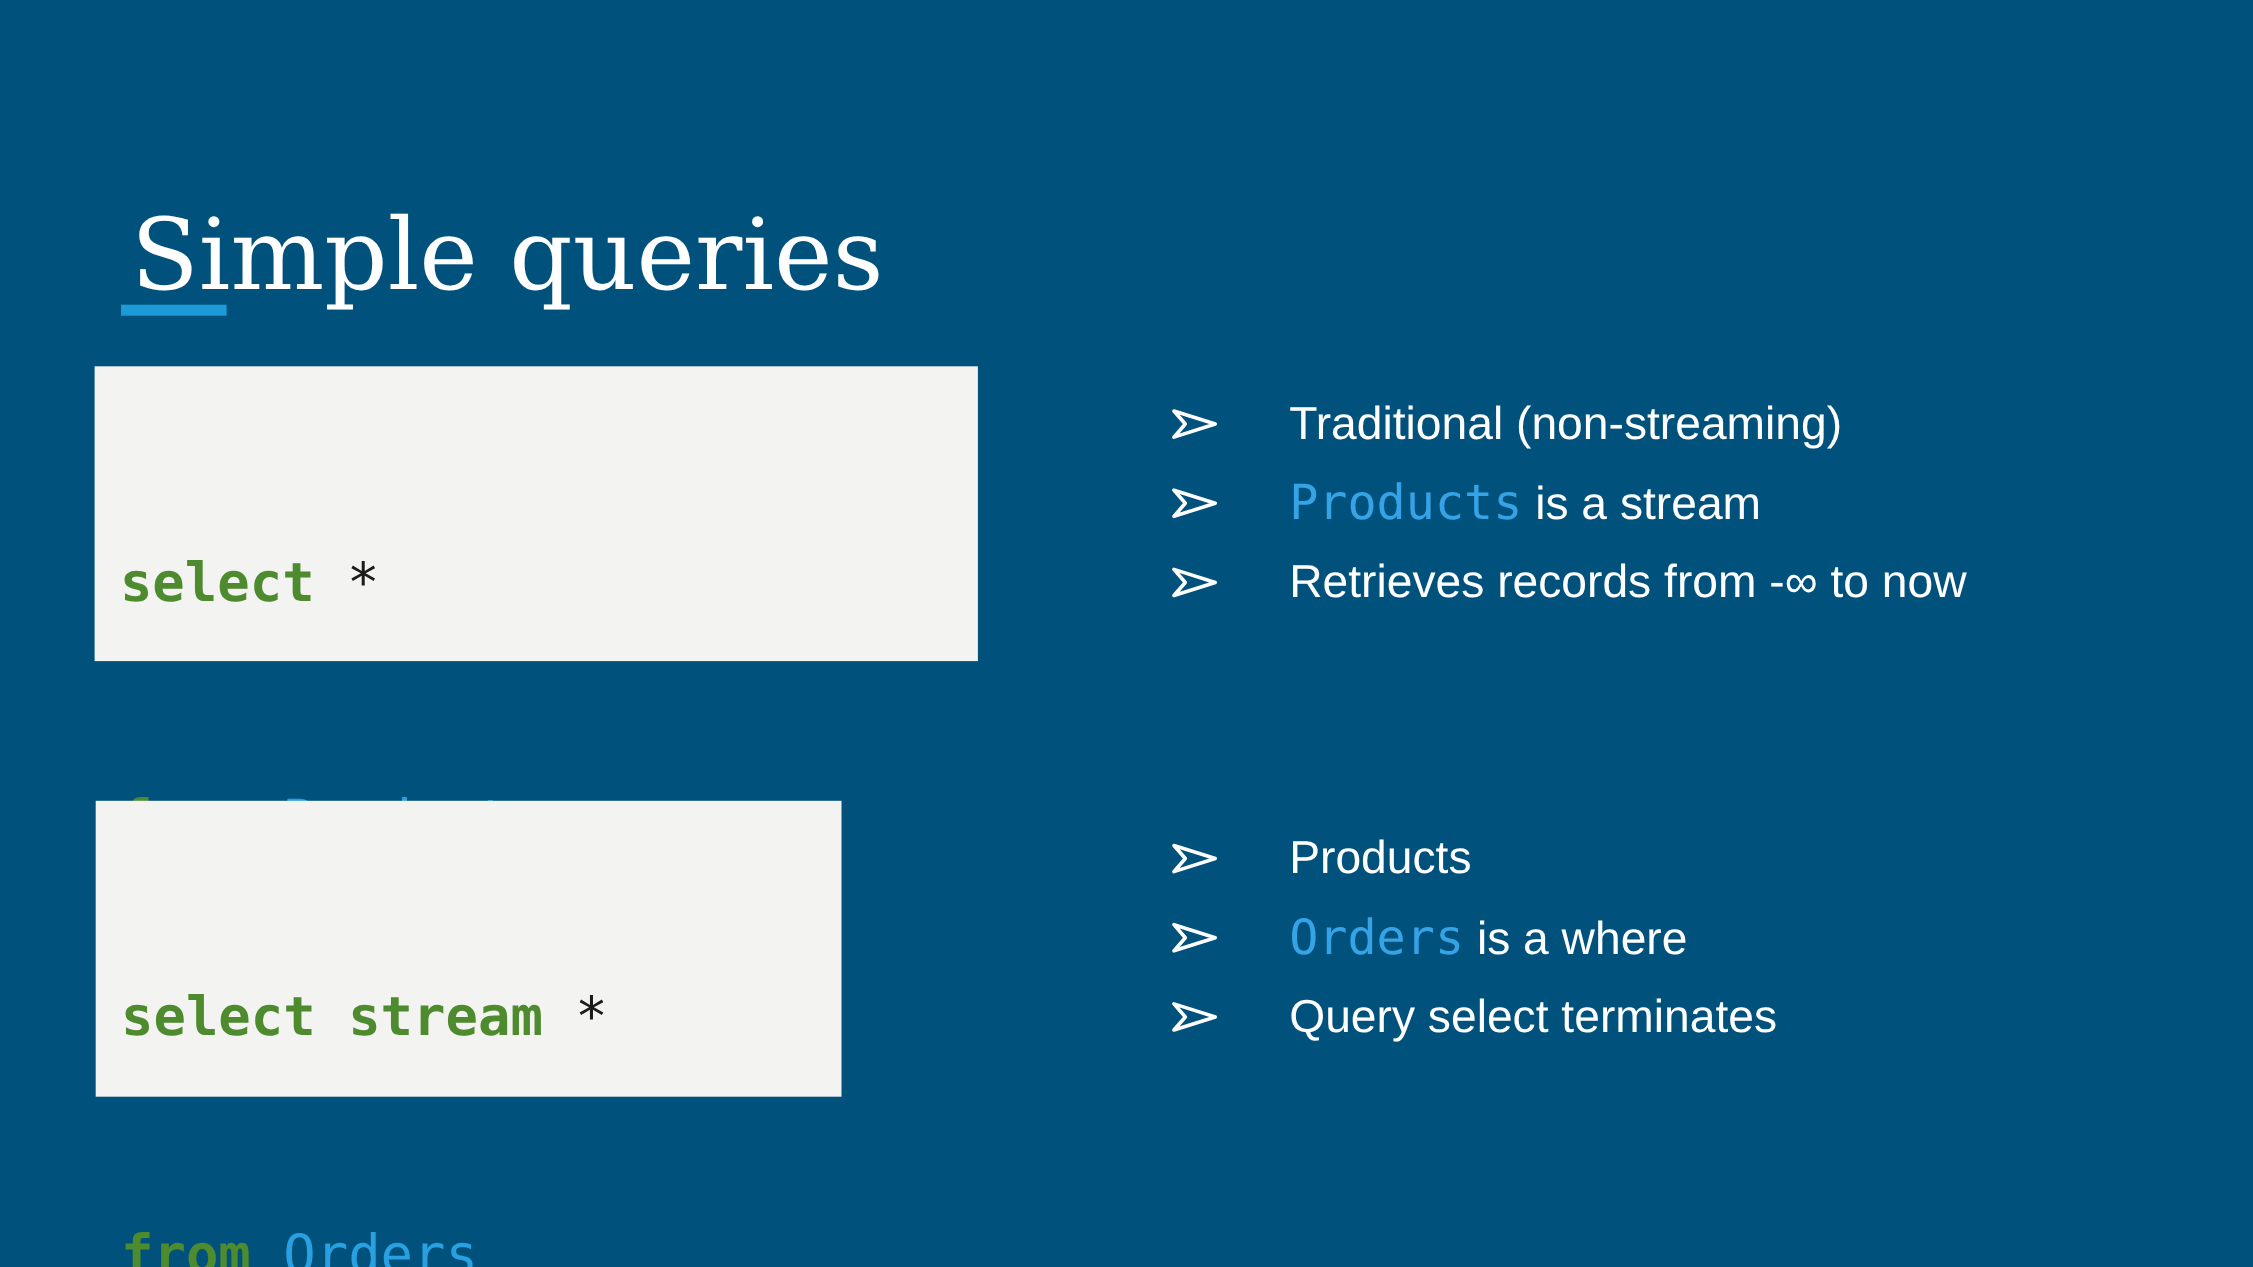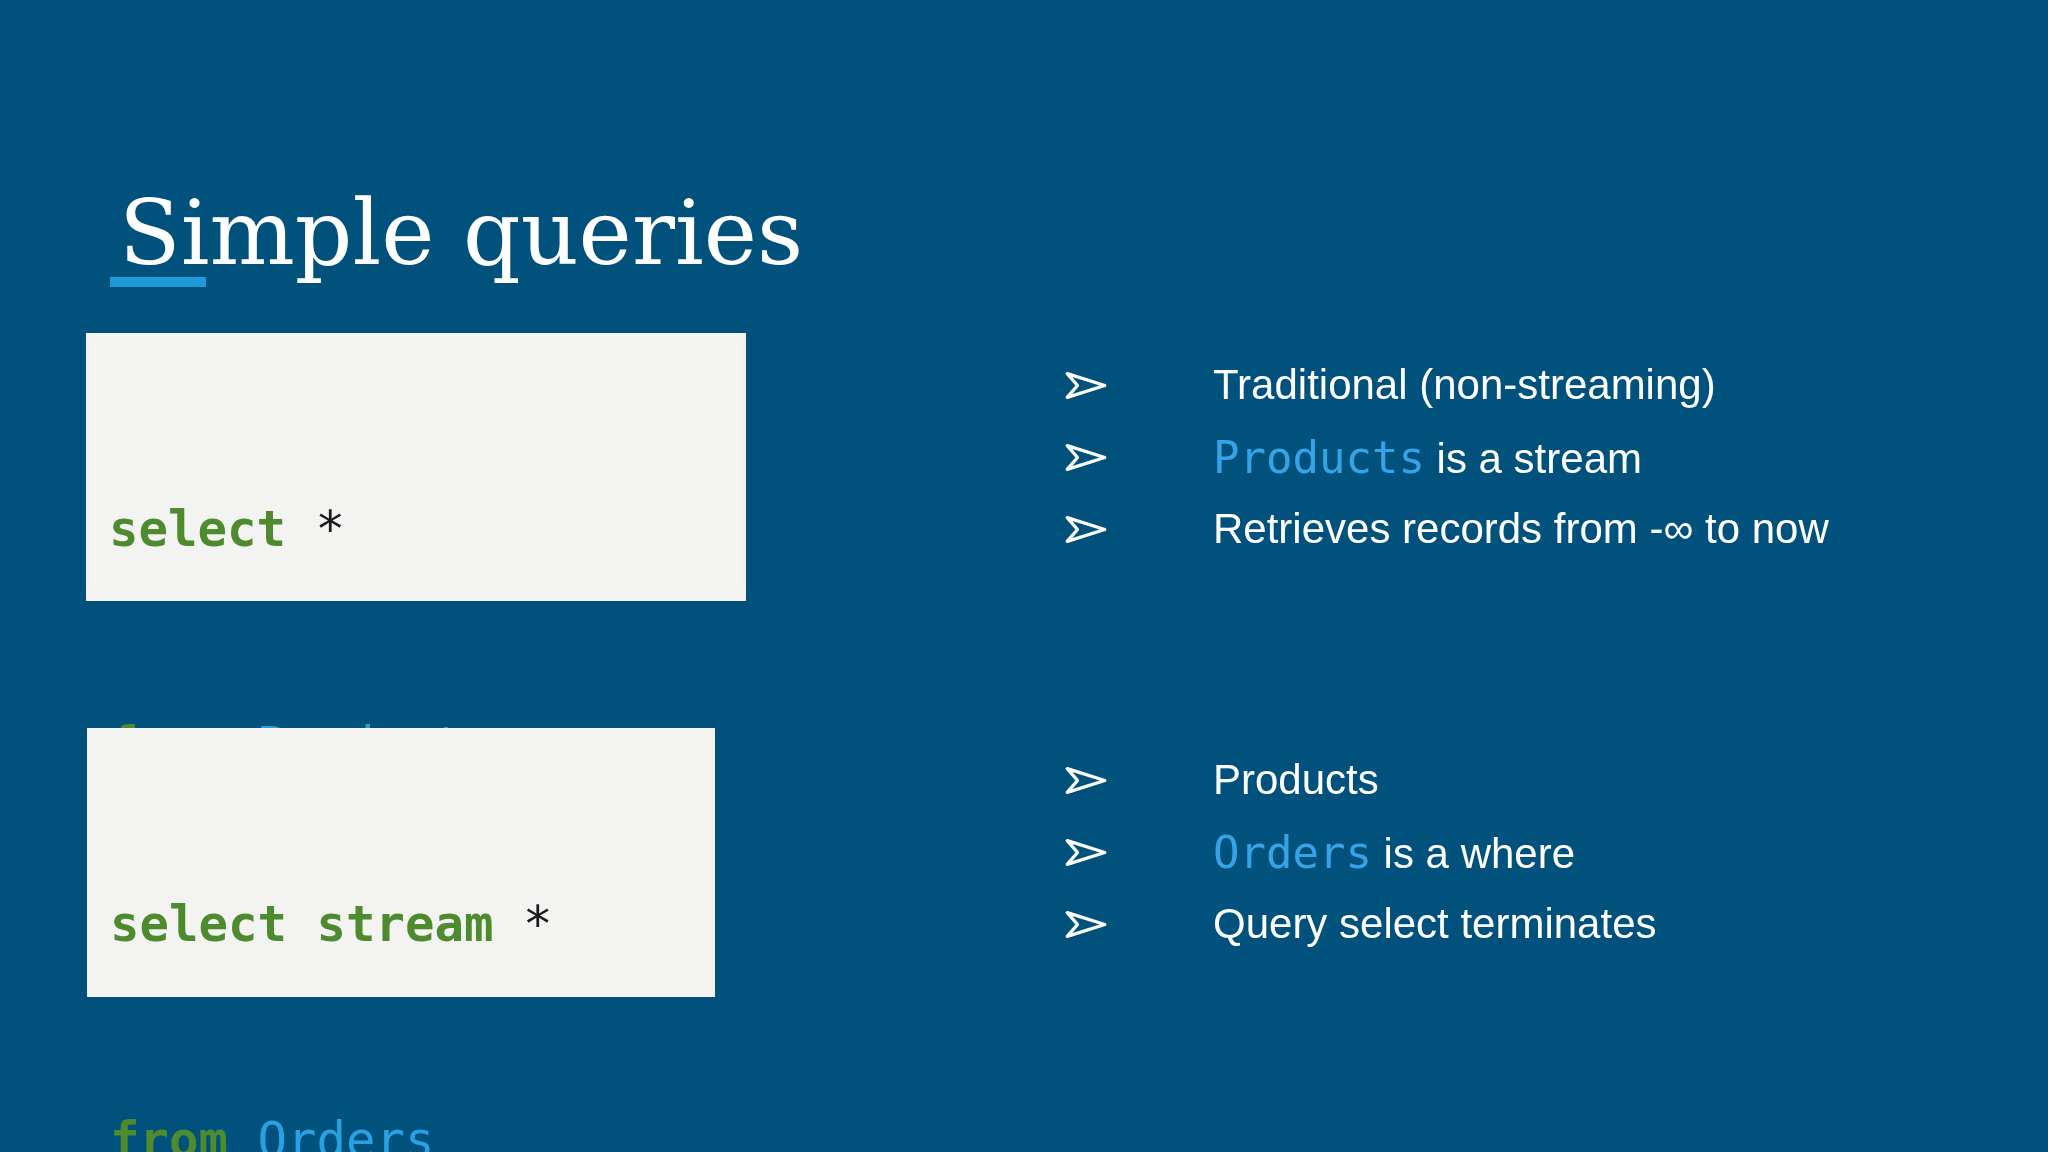--- a/index.html
+++ b/index.html
@@ -30,40 +30,39 @@
   .code-block {
     position: absolute;
     background: #f3f3f1;
     font-family: "DejaVu Sans Mono", "Liberation Mono", monospace;
     font-size: 49px;
     line-height: 72px;
     white-space: pre;
     padding: 17px 0 0 23px;
     box-sizing: border-box;
   }
-  #code-block-1 { left: 86px; top: 333px; width: 660px; height: 268px; }
-  #code-block-2 { left: 87px; top: 728px; width: 628px; height: 269px; }
+  #code-block-1 { left: 86px; top: 333px; width: 803px; height: 268px; }
+  #code-block-2 { left: 87px; top: 728px; width: 678px; height: 269px; }
   .tok-kw   { color: #4e8b2f; font-weight: bold; }
   .tok-id   { color: #29a0e2; }
   .tok-num  { color: #e81ee8; }
   .tok-op, .tok-plain { color: #1b1b1b; }
   .bullet-list {
     position: absolute;
     list-style: none;
     margin: 0; padding: 0;
     color: #ffffff;
     font-size: 42px;
   }
   #bullet-list-1 { left: 1063px; top: 349px; }
   #bullet-list-2 { left: 1063px; top: 744px; }
   .bullet-list li {
     display: flex;
     align-items: center;
     height: 72px;
-    gap: 41px;
   }
   .arrow-icon {
     width: 46px; height: 31px;
     flex: 0 0 auto;
     margin-right: 63px;
   }
   .li-text { white-space: pre; }
   .li-text span { white-space: pre; }
   .inline-code {
     font-family: "DejaVu Sans Mono", "Liberation Mono", monospace;

